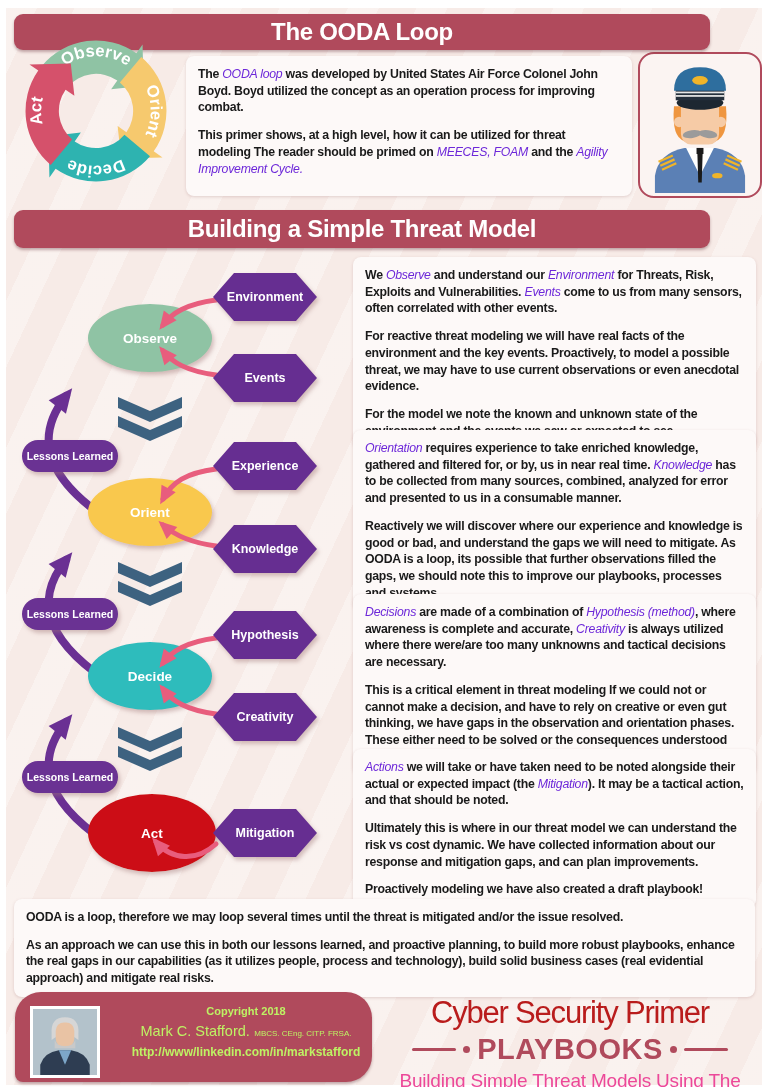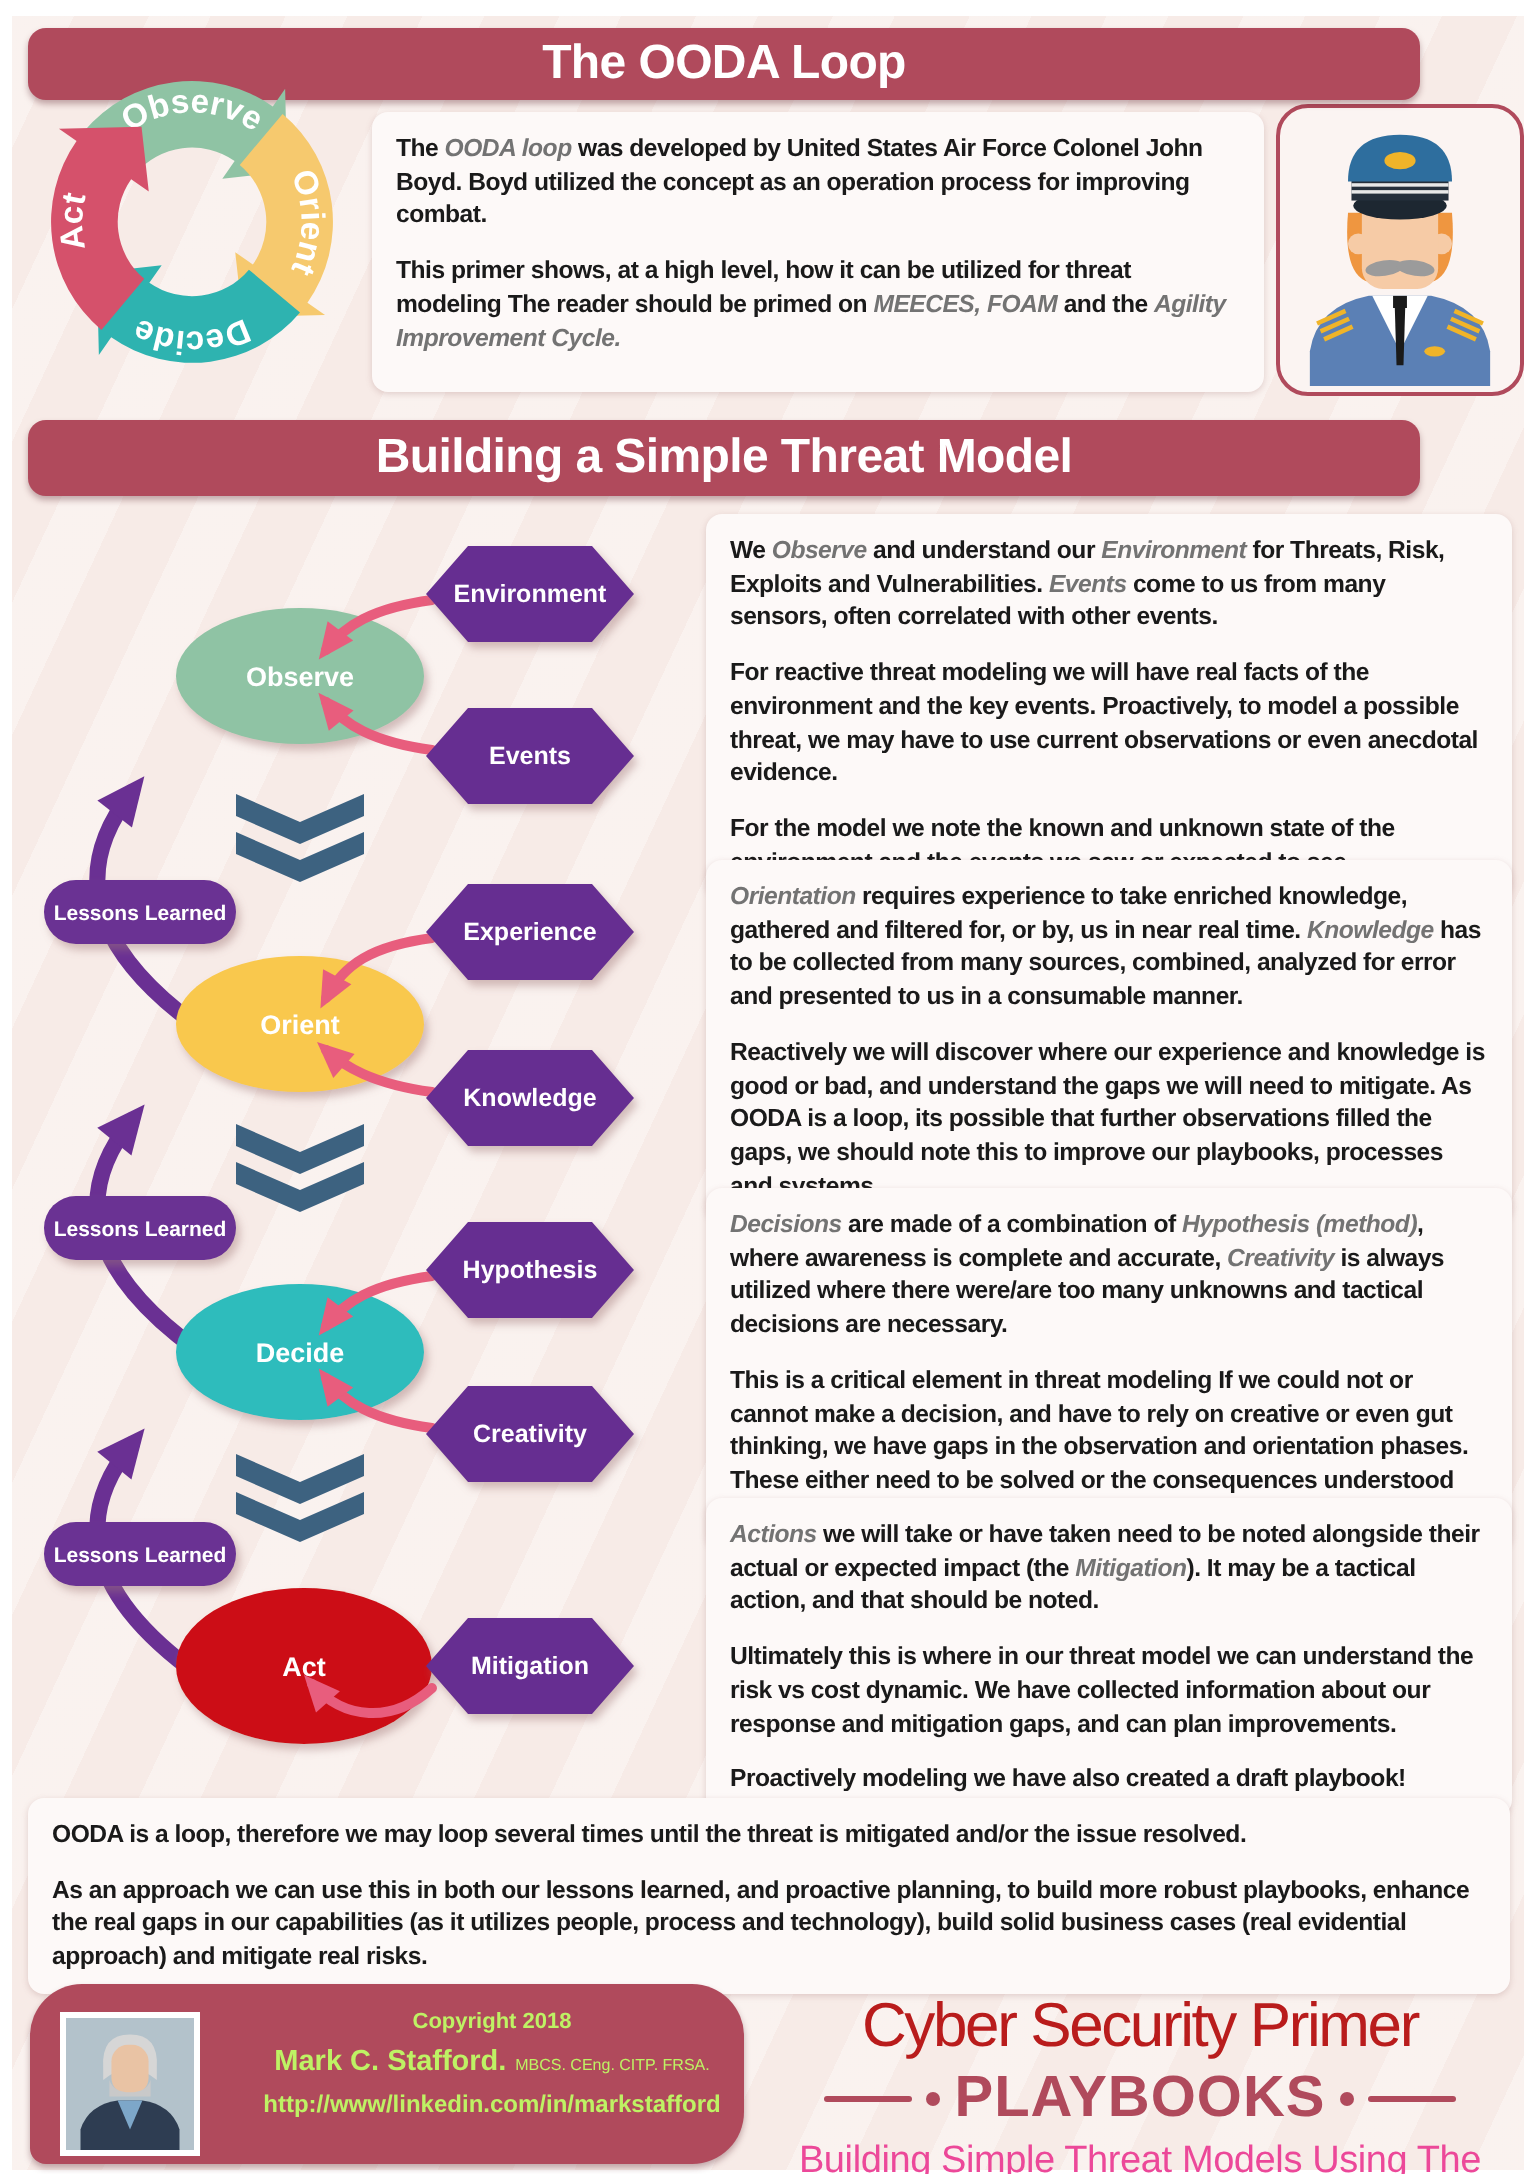--- a/index.html
+++ b/index.html
@@ -8,34 +8,34 @@
   .bg{position:absolute;left:6px;top:8px;right:6px;bottom:2px;background:#f7ebe7;
       background-image:repeating-linear-gradient(115deg,rgba(255,255,255,.35) 0 28px,rgba(255,255,255,0) 28px 62px);}
   .banner{position:absolute;left:14px;width:696px;height:36px;background:#b04a5c;border-radius:9px;
           box-shadow:0 2px 3px rgba(90,30,40,.35);color:#fff;font-weight:bold;font-size:24px;
           text-align:center;line-height:36px;letter-spacing:-.3px;z-index:3;}
   .card{position:absolute;background:#fdf9f8;border-radius:8px;box-shadow:0 1px 3px rgba(150,100,100,.25);
         padding:10px 12px;color:#1a1a1a;font-size:12.3px;font-weight:bold;line-height:1.36;
         letter-spacing:-.25px;z-index:2;}
   .para{margin:0 0 11px 0;}
   .para:last-child{margin-bottom:0;}
-  .hl{color:#737373;font-style:italic;font-weight:bold;}
+  .hl{color:#6d28d9;font-style:italic;font-weight:normal;}
   svg text{font-family:"Liberation Sans",sans-serif;font-weight:bold;fill:#fff;}
   .wheel{position:absolute;left:6px;top:16px;z-index:4;}
   .pilot-frame{position:absolute;left:638px;top:52px;width:120px;height:142px;border:2.5px solid #b04a5c;
                border-radius:16px;background:#fbf4f2;z-index:2;}
   .pilot{position:absolute;left:648px;top:62px;z-index:3;}
   .diagram{position:absolute;left:0;top:250px;z-index:2;}
   .bottom-card{position:absolute;left:14px;top:899px;width:717px;}
   .footer-left{position:absolute;left:15px;top:992px;width:357px;height:90px;background:#b04a5c;
                border-radius:26px 26px 26px 8px;box-shadow:0 2px 3px rgba(90,30,40,.35);z-index:2;}
   .photo{position:absolute;left:15px;top:14px;width:64px;height:66px;border:3px solid #fff;background:#b3c2cb;}
   .f-text{position:absolute;left:100px;top:13px;width:262px;text-align:center;color:#bef264;}
   .f-copy{font-size:11px;font-weight:bold;margin-bottom:5px;}
-  .f-name{font-size:14.5px;font-weight:bold;}
+  .f-name{font-size:14.5px;font-weight:normal;}
   .f-cred{font-size:8px;font-weight:normal;}
   .f-url{font-size:12px;font-weight:bold;margin-top:5px;}
   .footer-right{position:absolute;left:380px;top:997px;width:380px;text-align:center;z-index:2;}
   .fr-title{font-size:31px;font-weight:normal;color:#b91c1c;letter-spacing:-1.2px;line-height:1.05;}
   .fr-row{display:flex;align-items:center;justify-content:center;gap:7px;margin-top:3px;}
   .fr-line{width:44px;height:3px;background:#b04a5c;border-radius:2px;}
   .fr-dot{width:7px;height:7px;border-radius:50%;background:#b04a5c;}
   .fr-brand{font-size:29px;font-weight:bold;color:#b04a5c;letter-spacing:.5px;}
   .fr-tag{font-size:19px;color:#ec4899;margin-top:4px;letter-spacing:-.2px;}
 </style>

